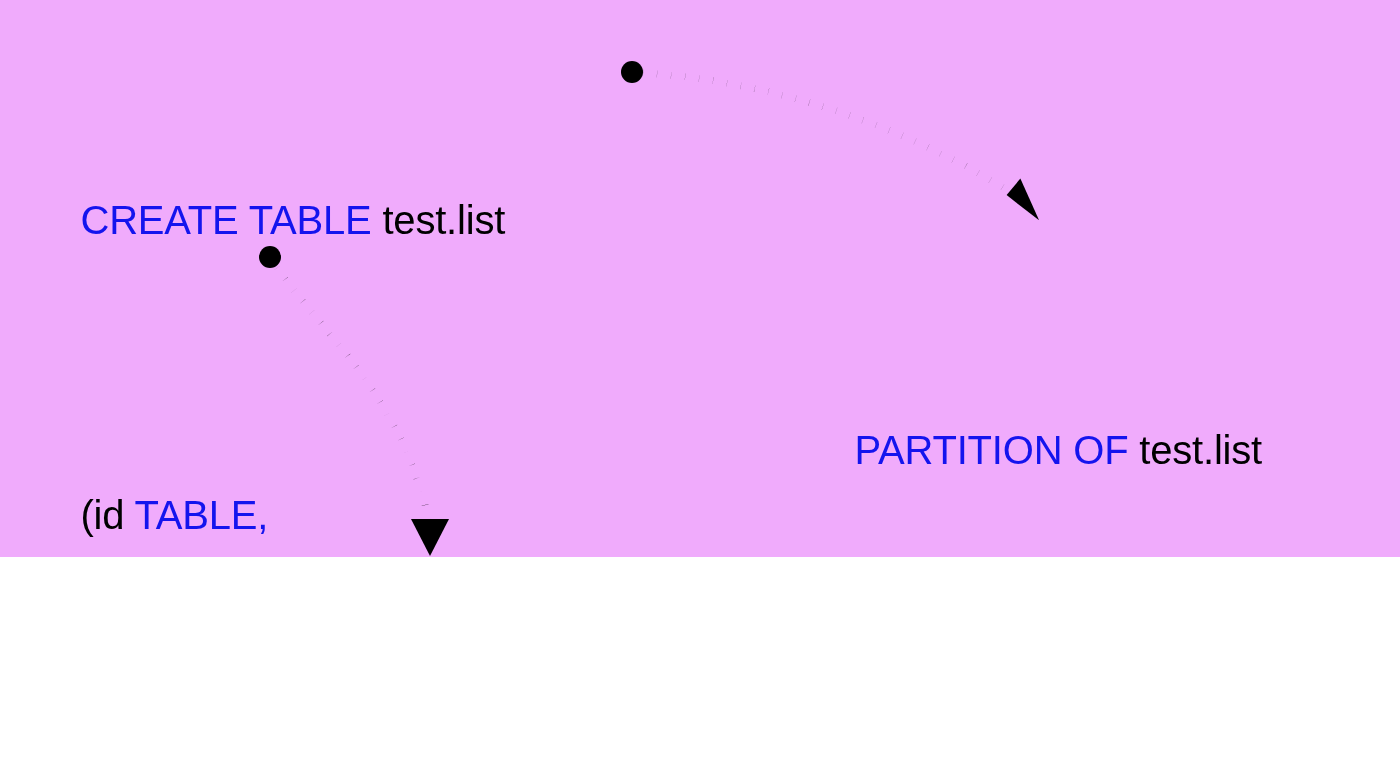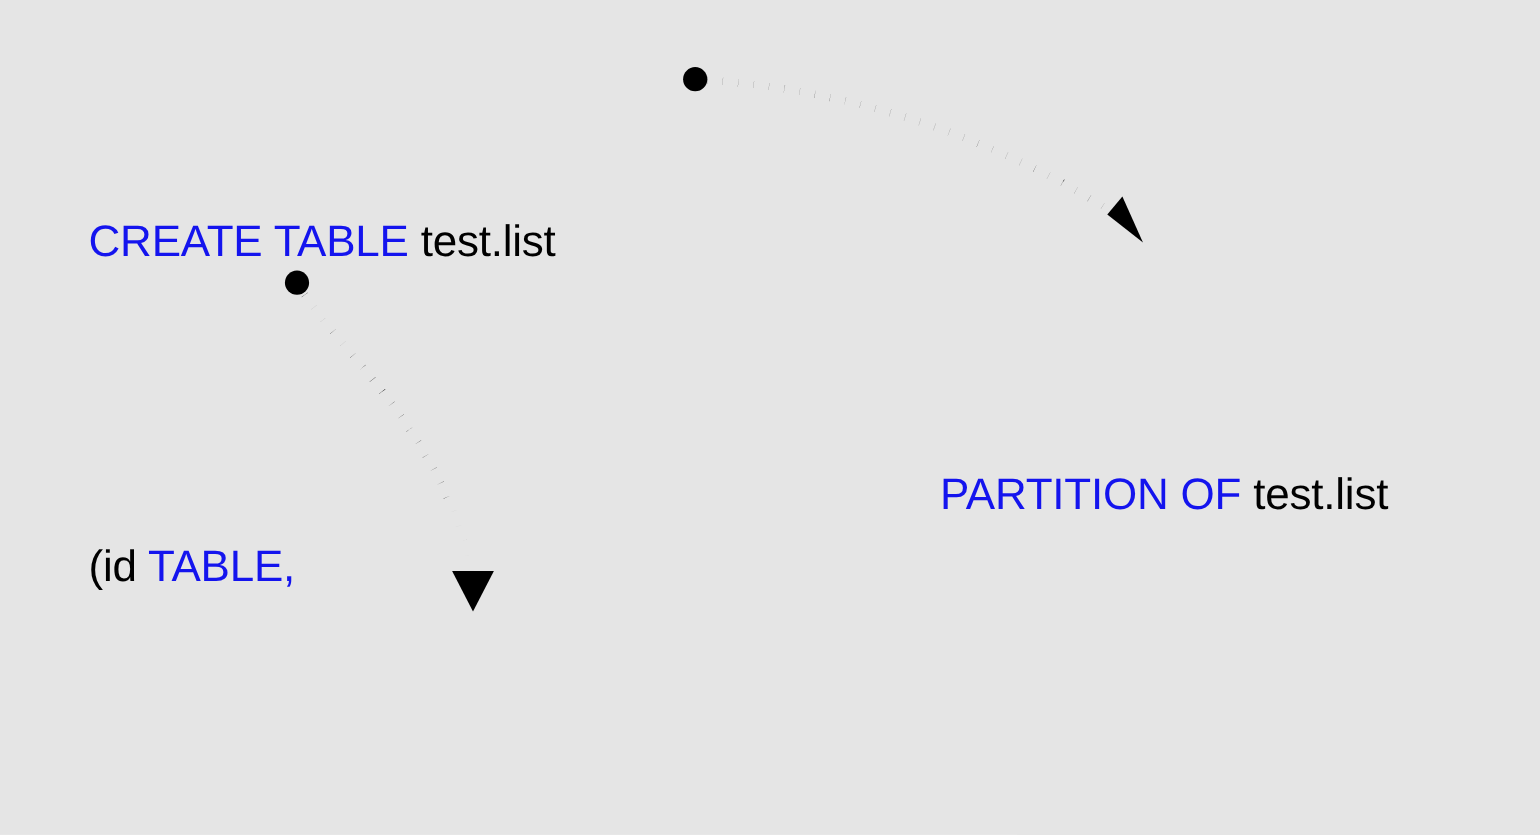--- a/index.html
+++ b/index.html
@@ -4,22 +4,22 @@
 <title>PostgreSQL LIST Partitioning Diagram</title>
 <style>
   html, body {
     margin: 0;
     padding: 0;
     background: #ffffff;
   }
   #canvas {
     position: relative;
     width: 1400px;
-    height: 759px;
-    background: #e5e5e5;
+    height: 557px;
+    background: #f0abfc;
     overflow: hidden;
     font-family: "Liberation Sans", sans-serif;
   }
   .sql-block {
     position: absolute;
     font-family: "Liberation Sans", sans-serif;
     font-size: 40px;
     line-height: 59px;
     letter-spacing: -0.2px;
     color: #000000;

